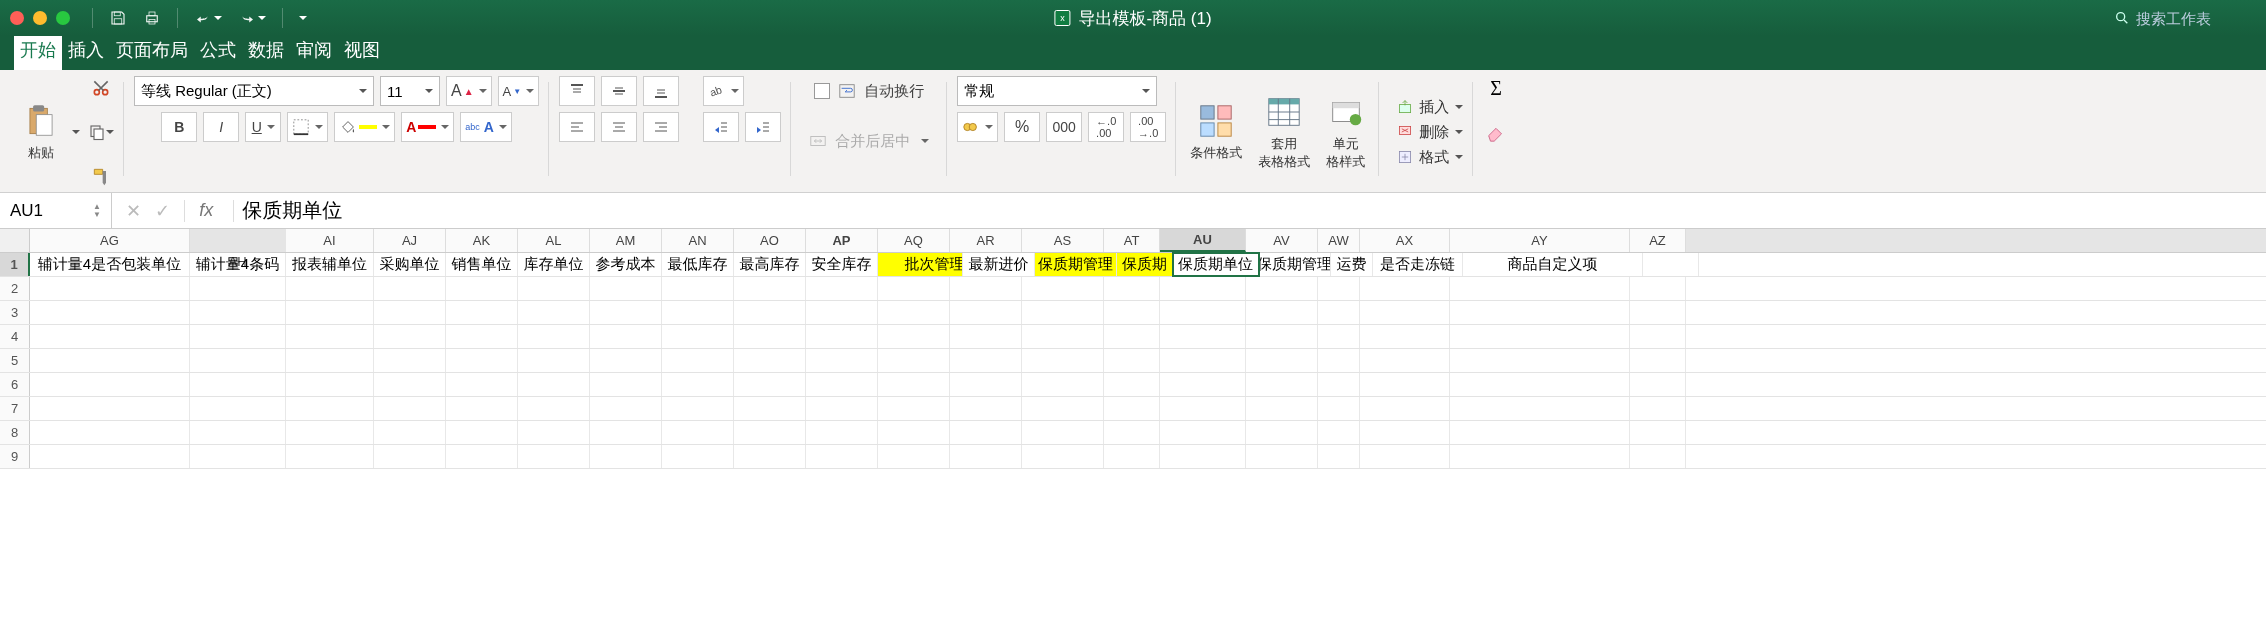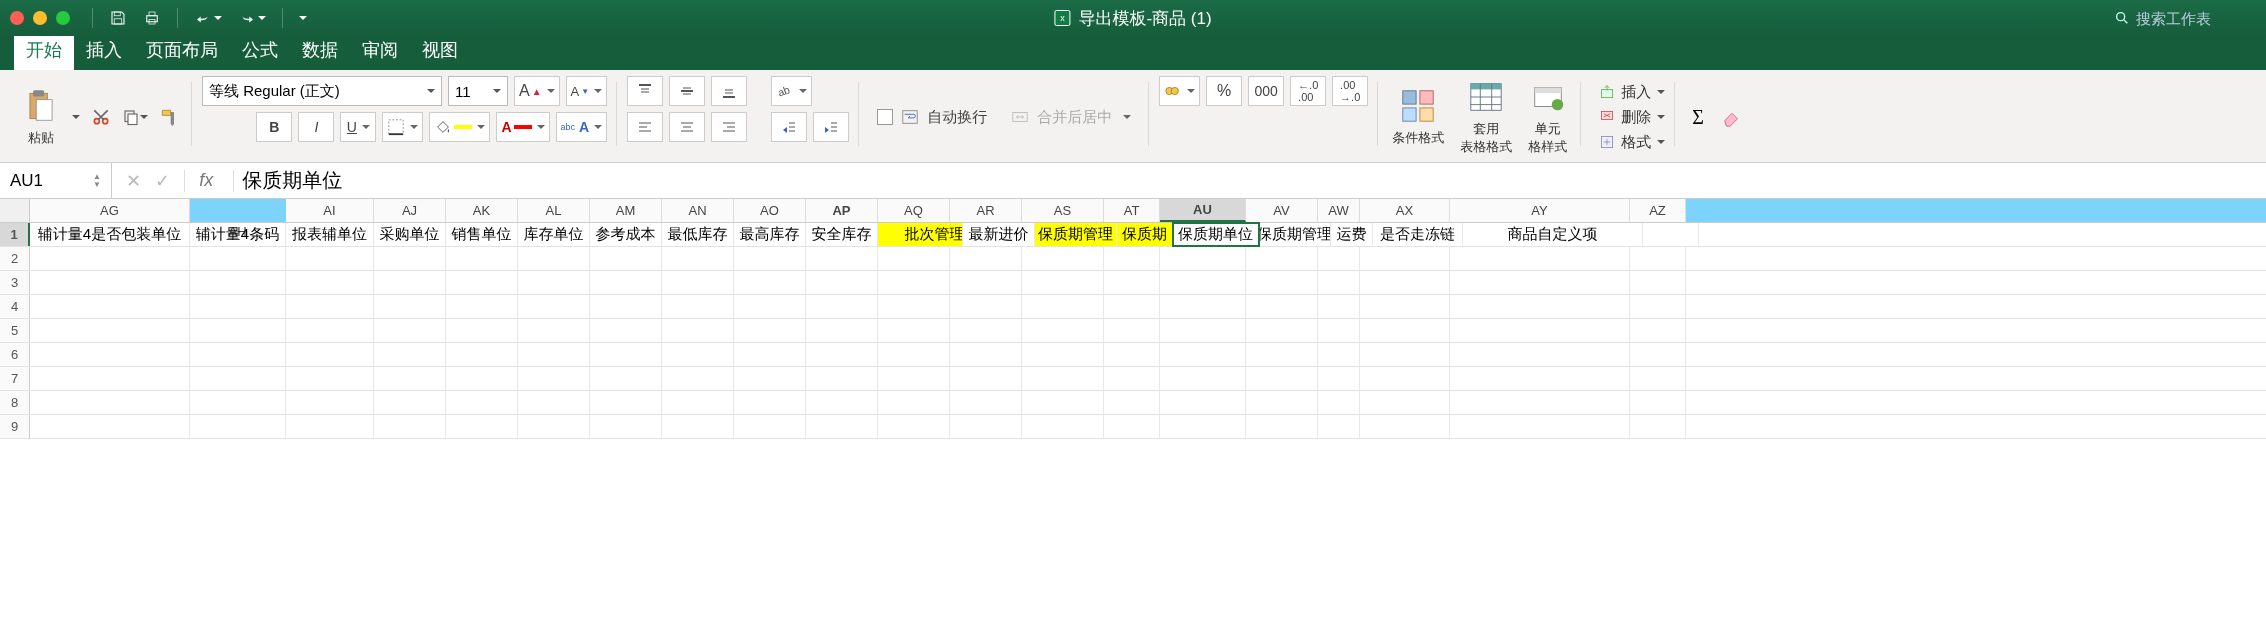--- a/index.html
+++ b/index.html
@@ -15,31 +15,31 @@
   .qat .sep { width: 1px; height: 20px; background: rgba(255,255,255,.25); }
   .qat-item { display: flex; align-items: center; gap: 2px; }
   .title-center { position: absolute; left: 50%; transform: translateX(-50%); display: flex; align-items: center; gap: 8px; font-size: 17px; }
   .doc-icon { width:16px; height:16px; background:#107c41; border:1px solid #fff; display:flex; align-items:center; justify-content:center; font-size:9px; color:#fff; border-radius:2px;}
   .search { margin-left: auto; display: flex; align-items: center; gap: 6px; color: #cfe; font-size: 15px; }
   .search input { background: transparent; border: none; color: #cfe; font-size: 15px; width: 120px; outline: none; }
   .search input::placeholder { color: #bcd; }
 
   
   .tabrow { height: 34px; background: #165d3c; display: flex; align-items: flex-end; padding-left: 14px; gap: 0; }
-  .tab { color: #fff; padding: 8px 12px; font-size: 18px; cursor: pointer; }
+  .tab { color: #fff; padding: 8px 6px; font-size: 18px; cursor: pointer; }
   .tab.active { background: #fff; color: #18794e; border-radius: 3px 3px 0 0; font-weight: 500; }
 
   
   .ribbon { background: #f3f2f1; border-bottom: 1px solid #d0d0d0; padding: 6px 8px 4px; display: flex; gap: 0; align-items: stretch; }
   .group { display: flex; flex-direction: column; align-items: center; padding: 0 10px; position: relative; }
   .group::after { content:""; position:absolute; right:0; top:6px; bottom:12px; width:1px; background:#d8d8d8;}
   .group:last-child::after { display:none; }
   .group-body { display: flex; align-items: center; gap: 8px; flex: 1; min-height: 78px; }
   .stackv { display:flex; flex-direction:column; gap:6px; align-items:center; }
-  .stackv2 { display:flex; flex-direction:row; gap:8px; }
+  .stackv2 { display:flex; flex-direction:column; gap:20px; }
   .row { display:flex; gap:6px; align-items:center; }
   .bigbtn { display:flex; flex-direction:column; align-items:center; gap:4px; font-size:13px; color:#333; padding:2px 4px; }
   .bigbtn svg { width:38px; height:38px; }
   .smbtn { width:26px; height:24px; display:flex; align-items:center; justify-content:center; border-radius:3px; }
   .combo { background:#fff; border:1px solid #bbb; height:30px; display:flex; align-items:center; padding:0 6px; font-size:15px; gap:6px; }
   .combo.font { width:240px; justify-content:space-between; }
   .combo.size { width:60px; justify-content:space-between; }
   .combo.num { width:200px; justify-content:space-between; }
   .fmtbtn { height:30px; min-width:36px; border:1px solid #ccc; background:#fff; display:flex; align-items:center; justify-content:center; gap:2px; padding:0 4px; font-size:14px; color:#444;}
   .dd::after { content:""; border:4px solid transparent; border-top-color:#666; margin-left:3px; margin-top:4px;}
@@ -55,21 +55,21 @@
   .fspin { display:flex; flex-direction:column; margin-left:-2px;}
   .fspin span{ font-size:8px; color:#888; line-height:8px;}
   .fx-controls { display:flex; gap:14px; align-items:center; padding:0 14px; color:#aaa; font-size:18px;}
   .fx-label { font-style:italic; color:#777; margin-right:6px; }
   .fx-sep { width:1px; height:22px; background:#ddd;}
   .fcontent { flex:1; padding:0 8px; font-size:20px; }
 
   
   .grid-wrap { position:relative; }
   .corner { position:absolute; left:0; top:0; width:30px; height:24px; background:#f0f0f0; border-right:1px solid #ccc; border-bottom:1px solid #ccc; z-index:3;}
-  .colheads { display:flex; margin-left:30px; height:24px; background:#7dd3fc; border-bottom:1px solid #ccc; }
+  .colheads { display:flex; margin-left:30px; height:24px; background:#e5e5e5; border-bottom:1px solid #ccc; }
   .ch { border-right:1px solid #ddd; display:flex; align-items:center; justify-content:center; font-size:13px; color:#444; background:#fafafa; flex-shrink:0;}
   .ch.sel { background:#d8d8d8; font-weight:600; border-bottom:2px solid #217346;}
   .rows { }
   .gr { display:flex; height:24px; border-bottom:1px solid #e3e3e3; }
   .rh { width:30px; background:#fafafa; border-right:1px solid #ccc; display:flex; align-items:center; justify-content:center; font-size:13px; color:#555; flex-shrink:0;}
   .rh.sel { background:#d8d8d8; font-weight:600; border-right:2px solid #217346;}
   .cell { border-right:1px solid #e8e8e8; display:flex; align-items:center; justify-content:center; font-size:15px; color:#000; flex-shrink:0; overflow:hidden; white-space:nowrap;}
   .cell.hl { background:#ffff00; }
   .cell.selcell { outline:2px solid #217346; outline-offset:-1px; z-index:2; position:relative;}
 
@@ -173,21 +173,21 @@
             <svg width="20" height="20" viewBox="0 0 24 24">
               <path d="M4 4h10v6H4z" fill="#f2c94c" stroke="#b08020"></path>
               <path d="M14 6h4v14l-2 3-2-3z" fill="#888"></path>
             </svg>
           </span>
       </div>
     </div>
   </div>
 
   <div class="group">
-    <div class="group-body stackv" style="align-items:flex-end">
+    <div class="group-body stackv" style="align-items:center">
       <div class="row">
         <div class="combo font">
             <span>等线 Regular (正文)</span>
             <span class="caret"></span>
           </div>
         <div class="combo size">
             <span>11</span>
             <span class="caret"></span>
           </div>
         <div class="fmtbtn dd" style="font-size:16px">A<span style="font-size:10px;color:#d24;">▲</span></div>
@@ -312,20 +312,24 @@
             <rect x="2" y="5" width="16" height="10" fill="none" stroke="#bbb"></rect>
             <path d="M6 10h8M6 10l2-2M6 10l2 2M14 10l-2-2M14 10l-2 2" stroke="#bbb"></path>
           </svg>
         <span>合并后居中</span>
       </div>
     </div>
   </div>
 
   <div class="group">
     <div class="group-body stackv" style="align-items:flex-start">
+      <div class="combo num">
+          <span>常规</span>
+          <span class="caret"></span>
+        </div>
       <div class="row">
         <div class="fmtbtn dd">
             <svg width="18" height="18" viewBox="0 0 20 20">
               <circle cx="6" cy="10" r="4" fill="#f2c94c" stroke="#b08020"></circle>
               <circle cx="12" cy="10" r="4" fill="#f2c94c" stroke="#b08020"></circle>
             </svg>
           </div>
         <div class="fmtbtn" style="font-size:16px">%</div>
         <div class="fmtbtn">000</div>
         <div class="fmtbtn">

